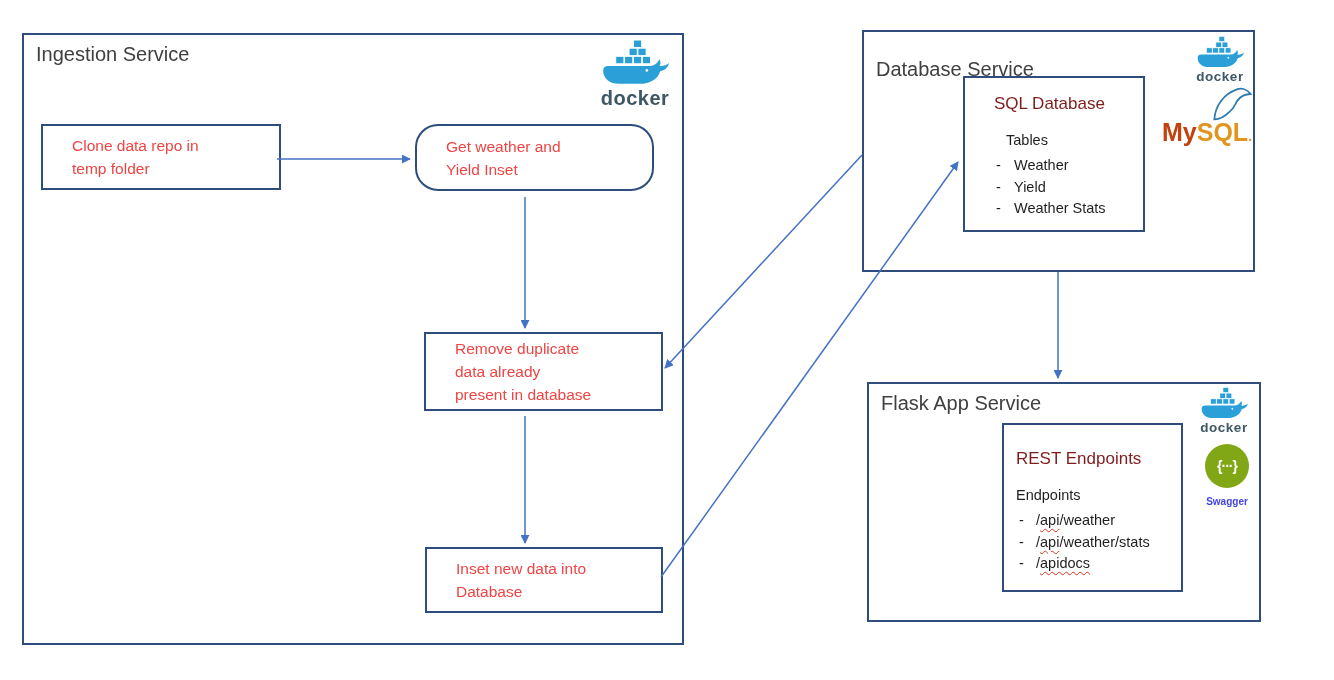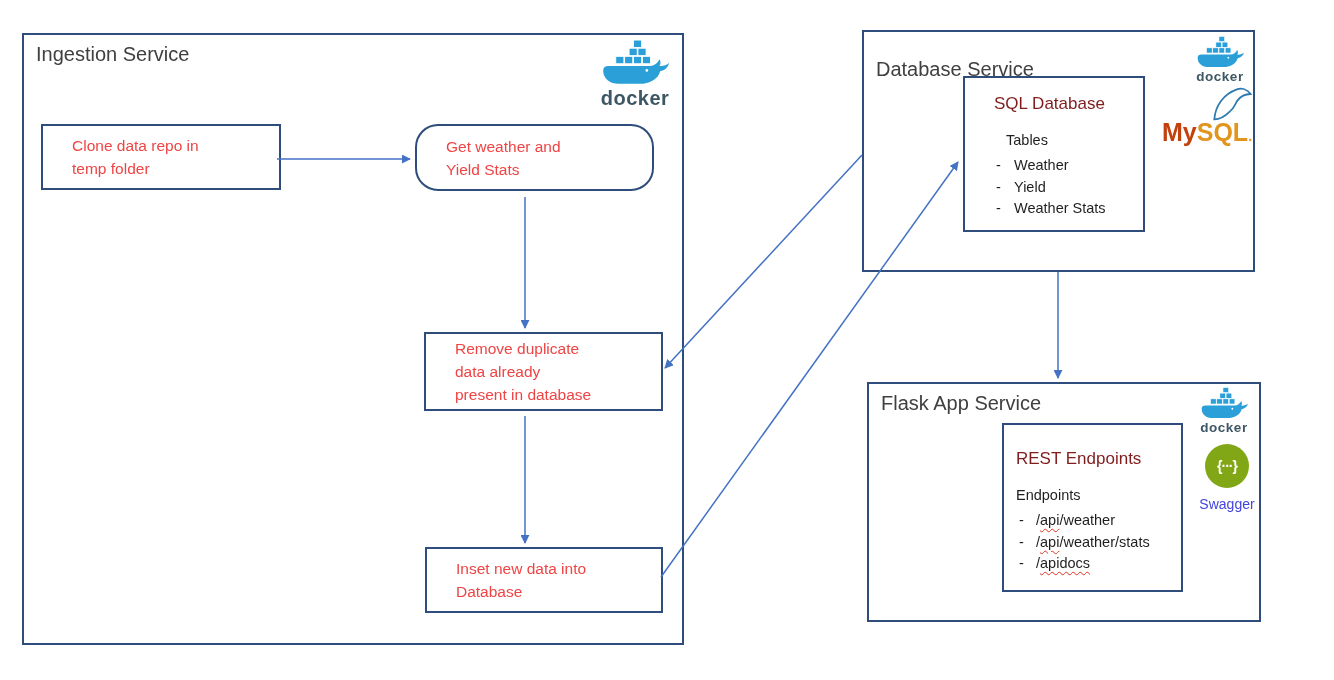--- a/index.html
+++ b/index.html
@@ -65,21 +65,21 @@
   .mysql-word .sqltxt{color:#e1951f;}
   .mysql-word .dot{color:#e1951f;font-size:14px;}
 
   
   .swagger-logo{position:absolute;left:326px;top:60px;width:64px;text-align:center;}
   .swagger-circle{
     width:44px;height:44px;border-radius:50%;background:#82a716;margin:0 auto;
     display:flex;align-items:center;justify-content:center;
     color:#fff;font-weight:700;font-size:14px;letter-spacing:-1px;
   }
-  .swagger-word{margin-top:8px;font-size:14px;font-weight:400;color:#4343e2;}
+  .swagger-word{margin-top:8px;font-size:10px;font-weight:700;color:#4343e2;}
 
   .arrow-layer{position:absolute;left:0;top:0;width:1334px;height:680px;pointer-events:none;}
 </style>
 </head>
 <body>
 
 <div class="canvas">
 
   <section class="service" id="svc-ingestion">
     <div class="service-title">Ingestion Service</div>
@@ -101,21 +101,21 @@
       <div class="docker-word">docker</div>
     </div>
 
     <div class="flow-node" id="node-clone">
       <div>Clone data repo in</div>
       <div>temp folder</div>
     </div>
 
     <div class="flow-node" id="node-get">
       <div>Get weather and</div>
-      <div>Yield Stats</div>
+      <div>Yield Inset</div>
     </div>
 
     <div class="flow-node" id="node-remove">
       <div>Remove duplicate</div>
       <div>data already</div>
       <div>present in database</div>
     </div>
 
     <div class="flow-node" id="node-insert">
       <div>Inset new data into</div>

